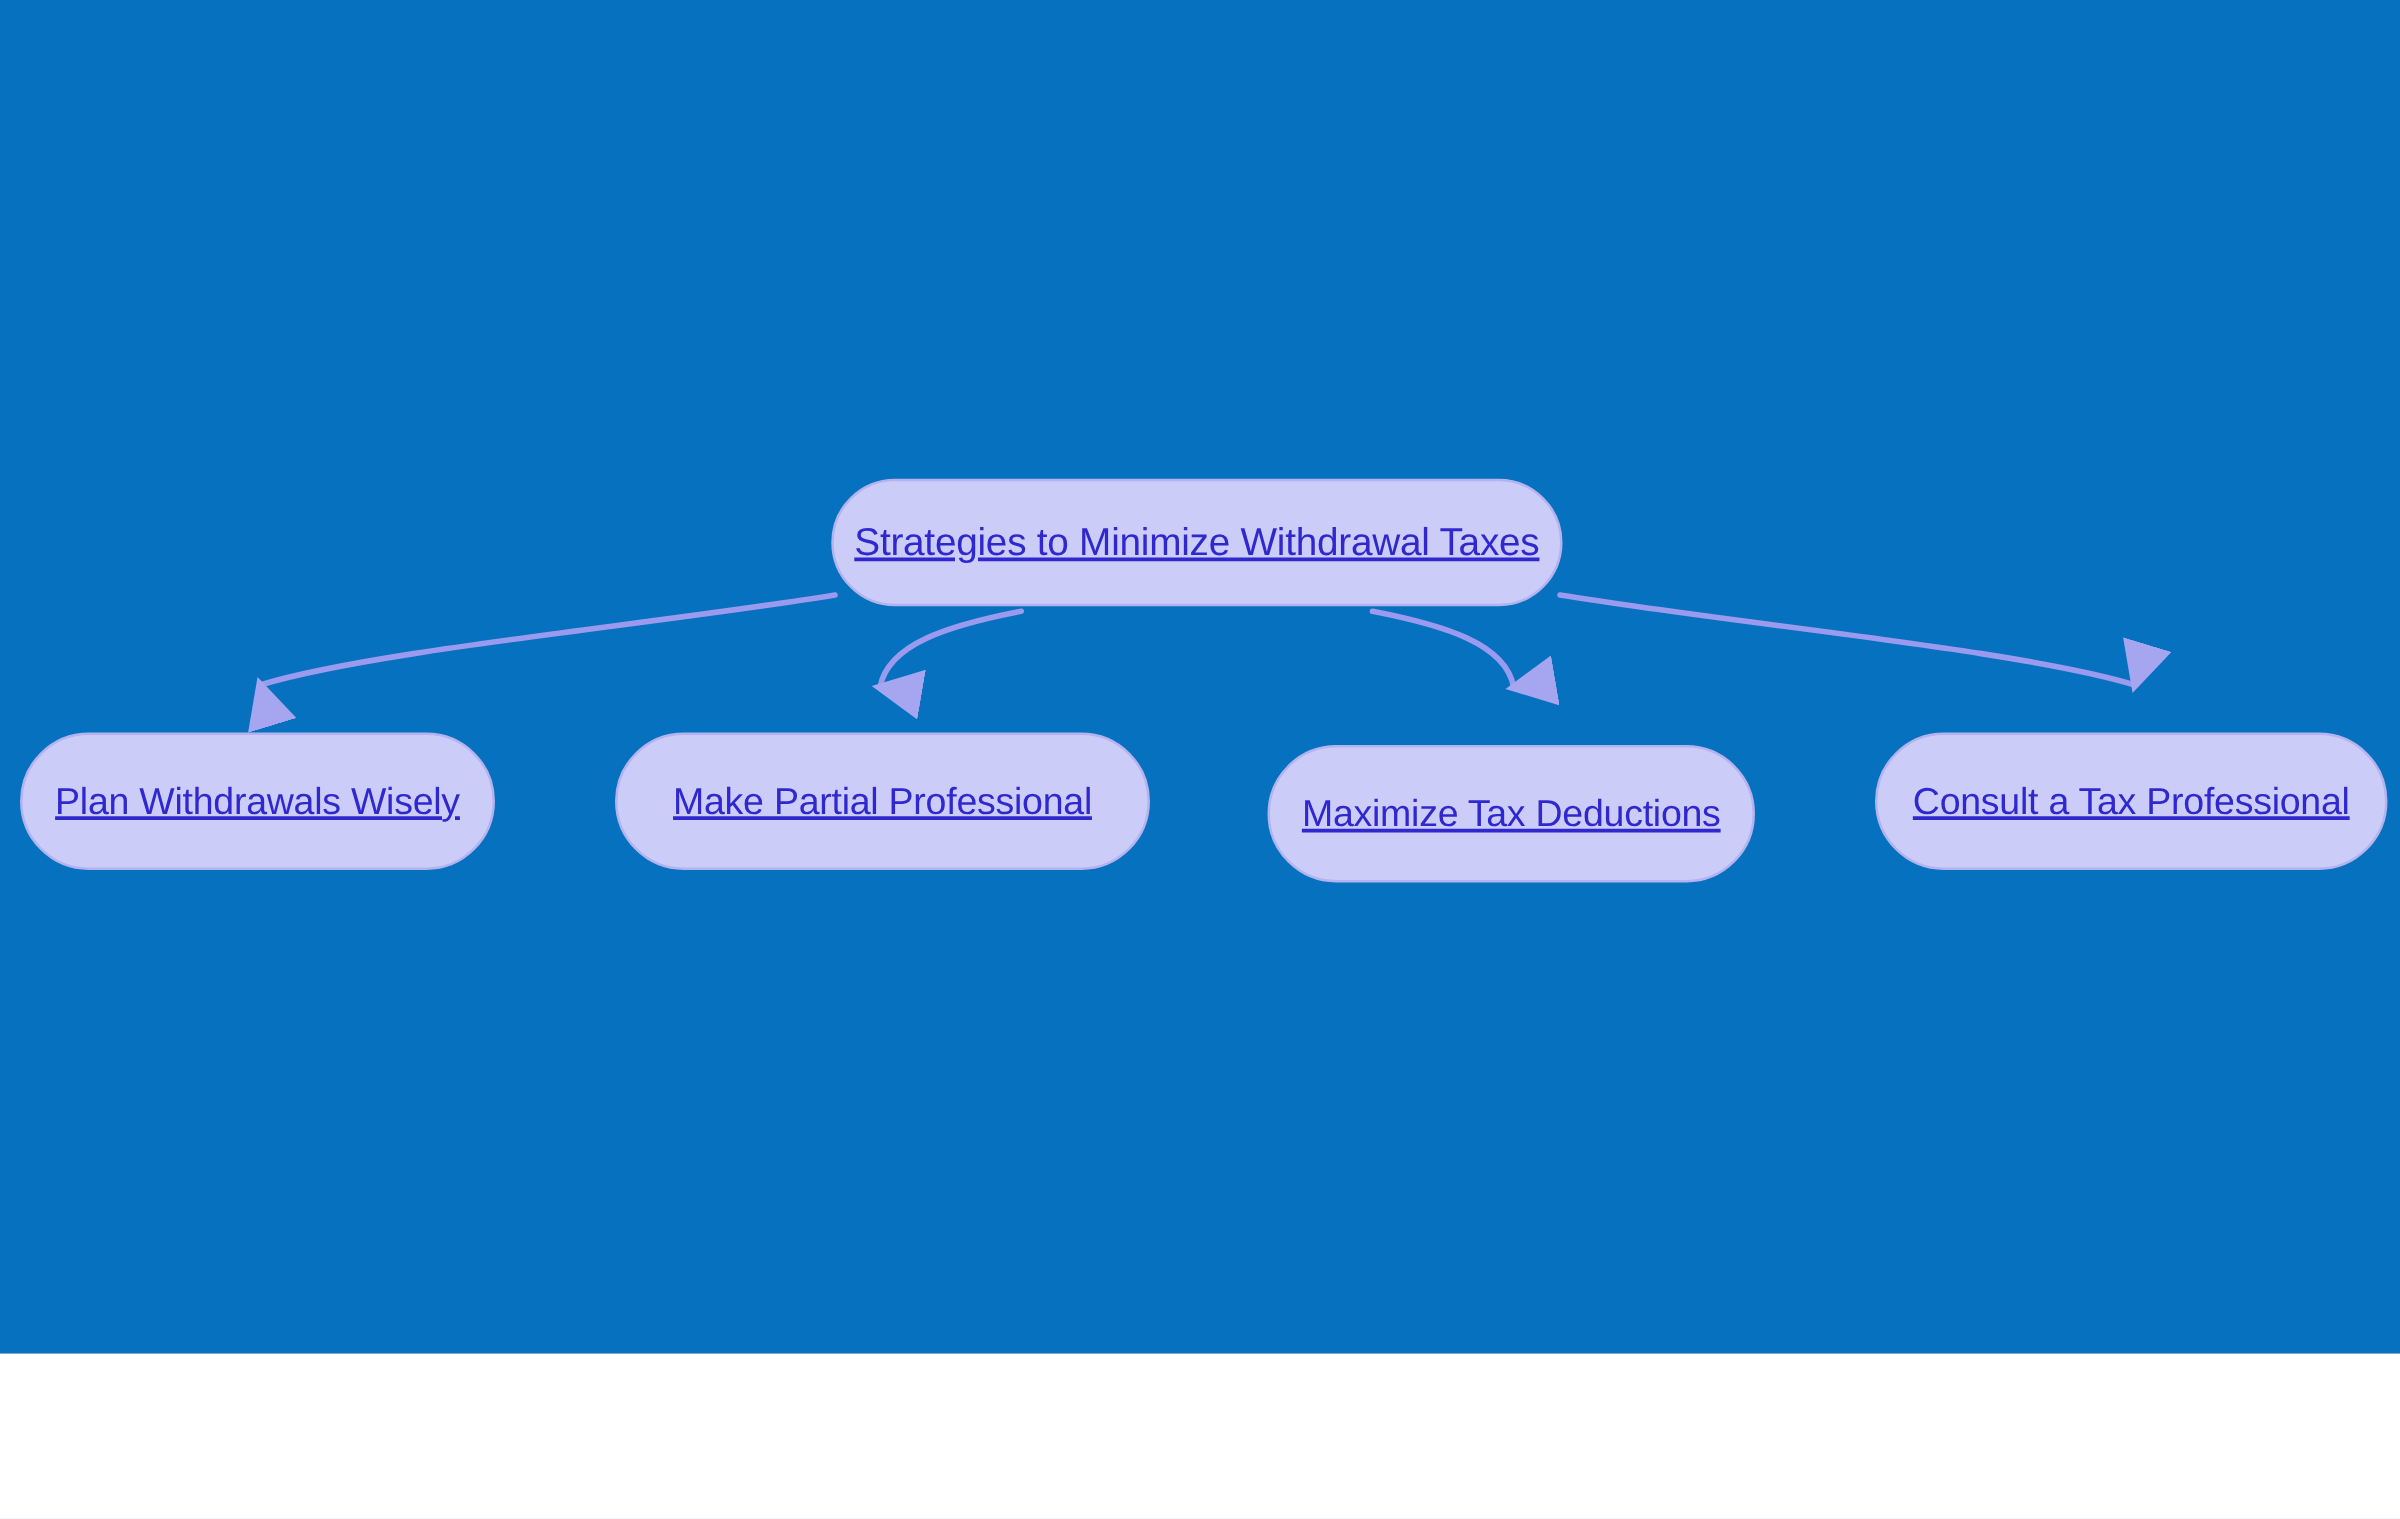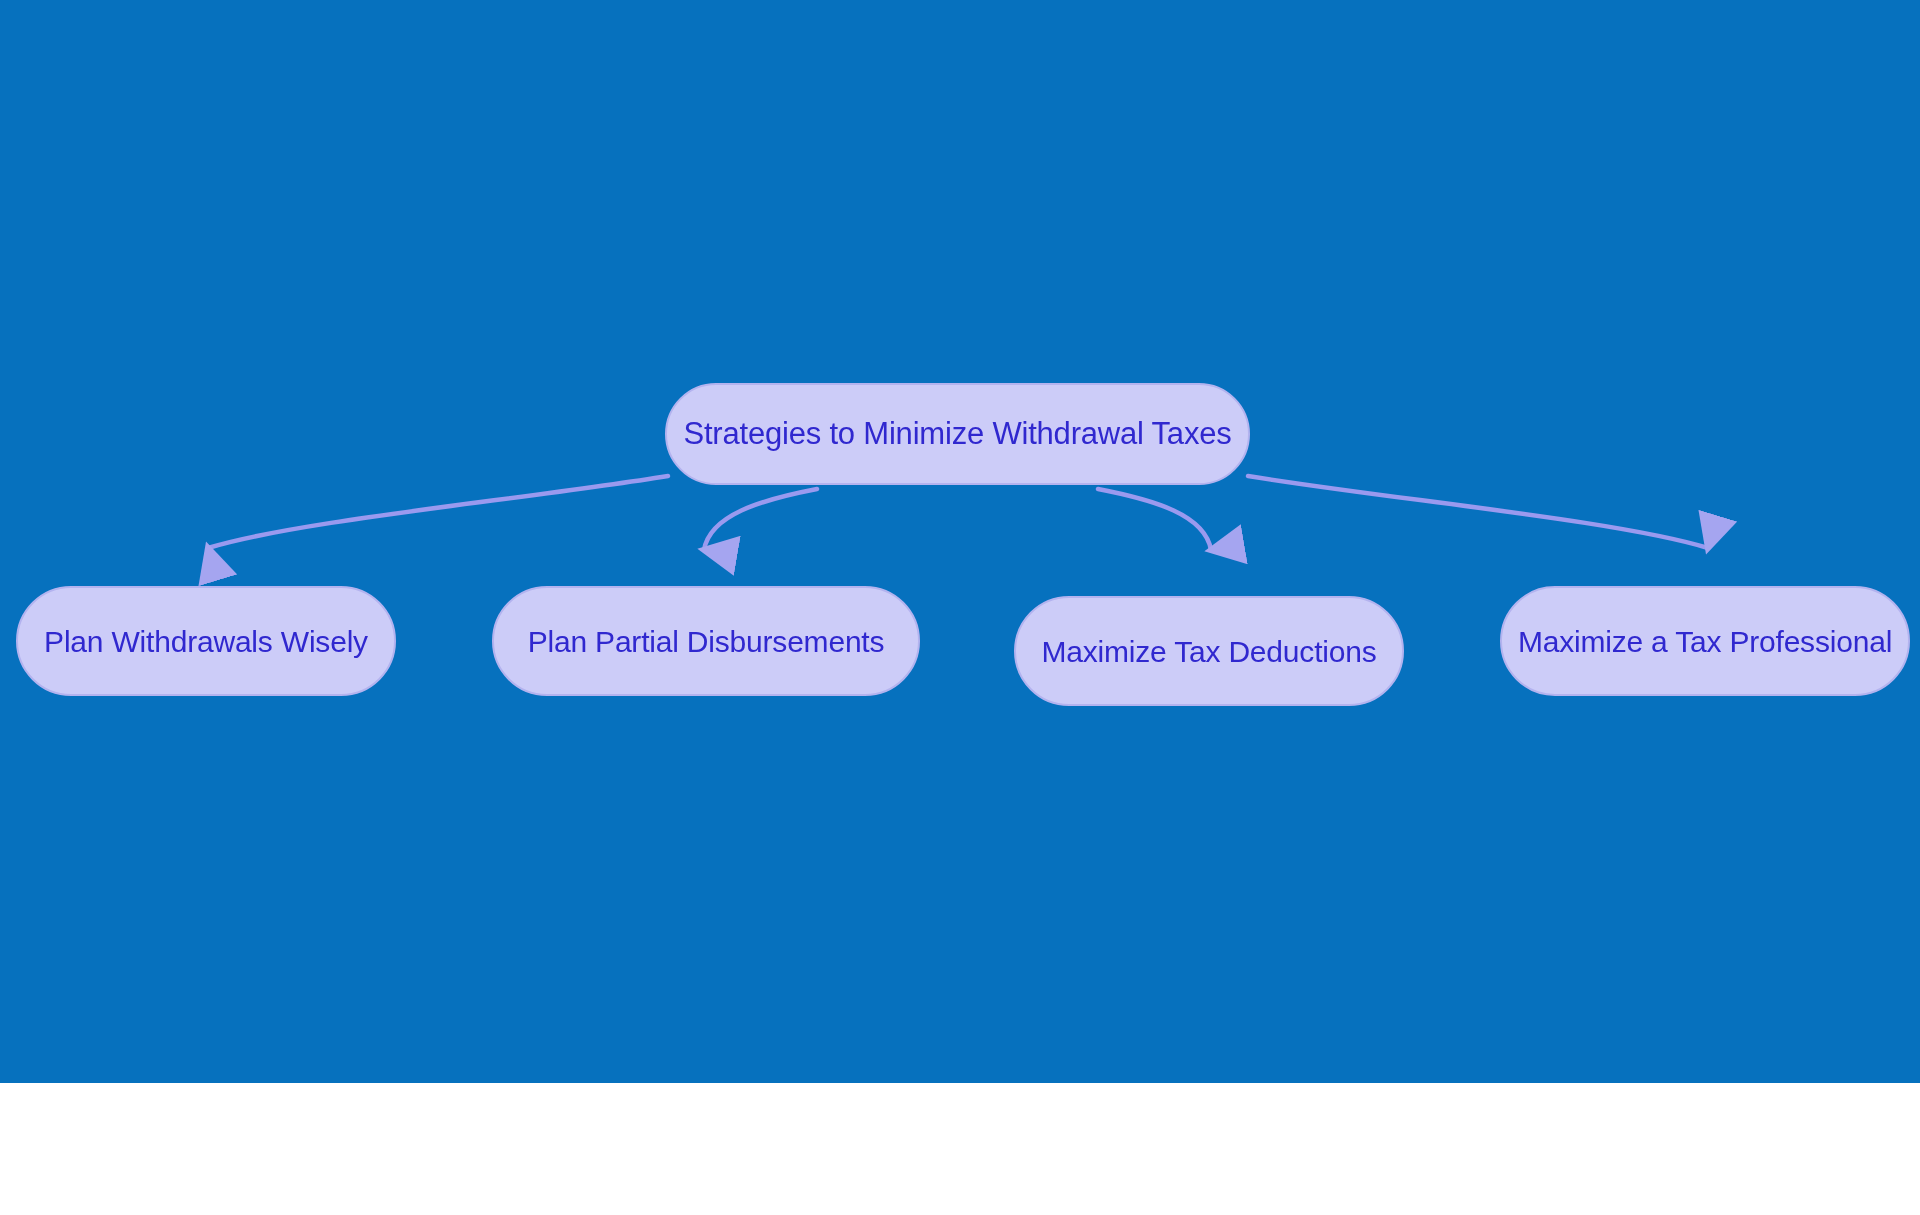--- a/index.html
+++ b/index.html
@@ -67,20 +67,21 @@
   }
 
   #node-child-0 { left: 16px;   width: 380px; }
   #node-child-1 { left: 492px;  width: 428px; }
   #node-child-2 { left: 1014px; width: 390px; margin-top: 10px; }
   #node-child-3 { left: 1500px; width: 410px; }
 
   .node-label {
     padding: 0 26px;
     line-height: 1.1;
+    text-decoration: underline;
   }
 
   
   #footer-bar {
     position: absolute;
     left: 0;
     top: 1083px;
     width: 1920px;
     height: 132px;
     background: #ffffff;
@@ -109,28 +110,28 @@
 
   <div class="node node-root" id="node-root">
     <span class="node-label">Strategies to Minimize Withdrawal Taxes</span>
   </div>
 
   <div class="node node-child" id="node-child-0">
     <span class="node-label">Plan Withdrawals Wisely</span>
   </div>
 
   <div class="node node-child" id="node-child-1">
-    <span class="node-label">Plan Partial Disbursements</span>
+    <span class="node-label">Make Partial Professional</span>
   </div>
 
   <div class="node node-child" id="node-child-2">
     <span class="node-label">Maximize Tax Deductions</span>
   </div>
 
   <div class="node node-child" id="node-child-3">
-    <span class="node-label">Maximize a Tax Professional</span>
+    <span class="node-label">Consult a Tax Professional</span>
   </div>
 
 </div>
 
 <div id="footer-bar">
   
 </div>
 
 </body></html>

